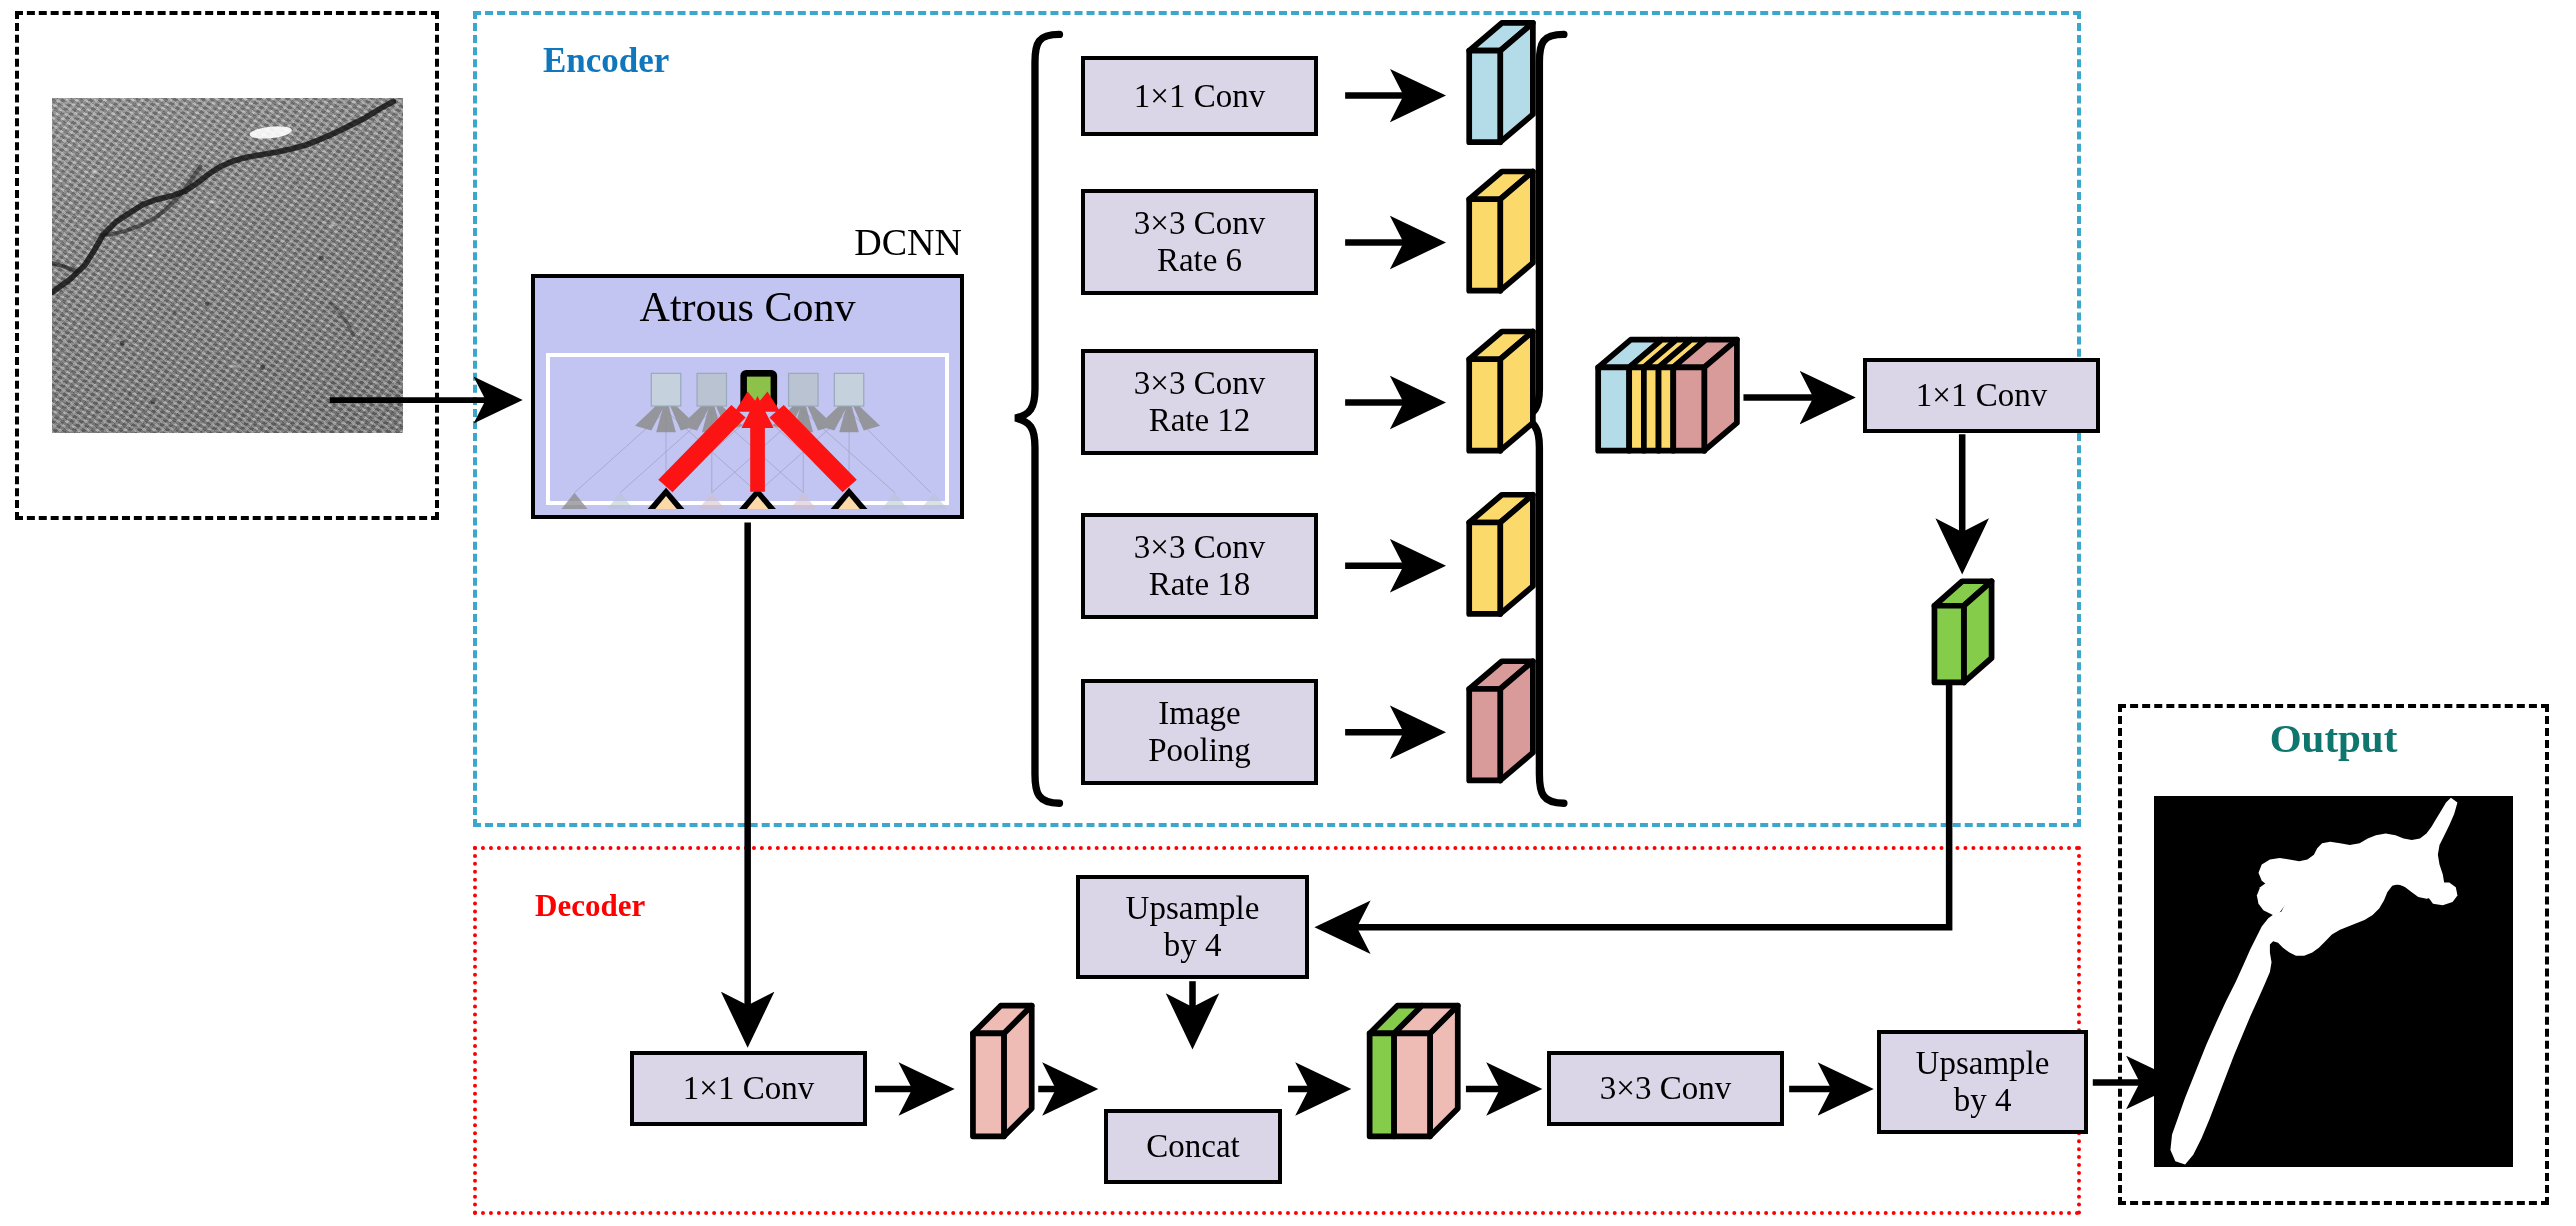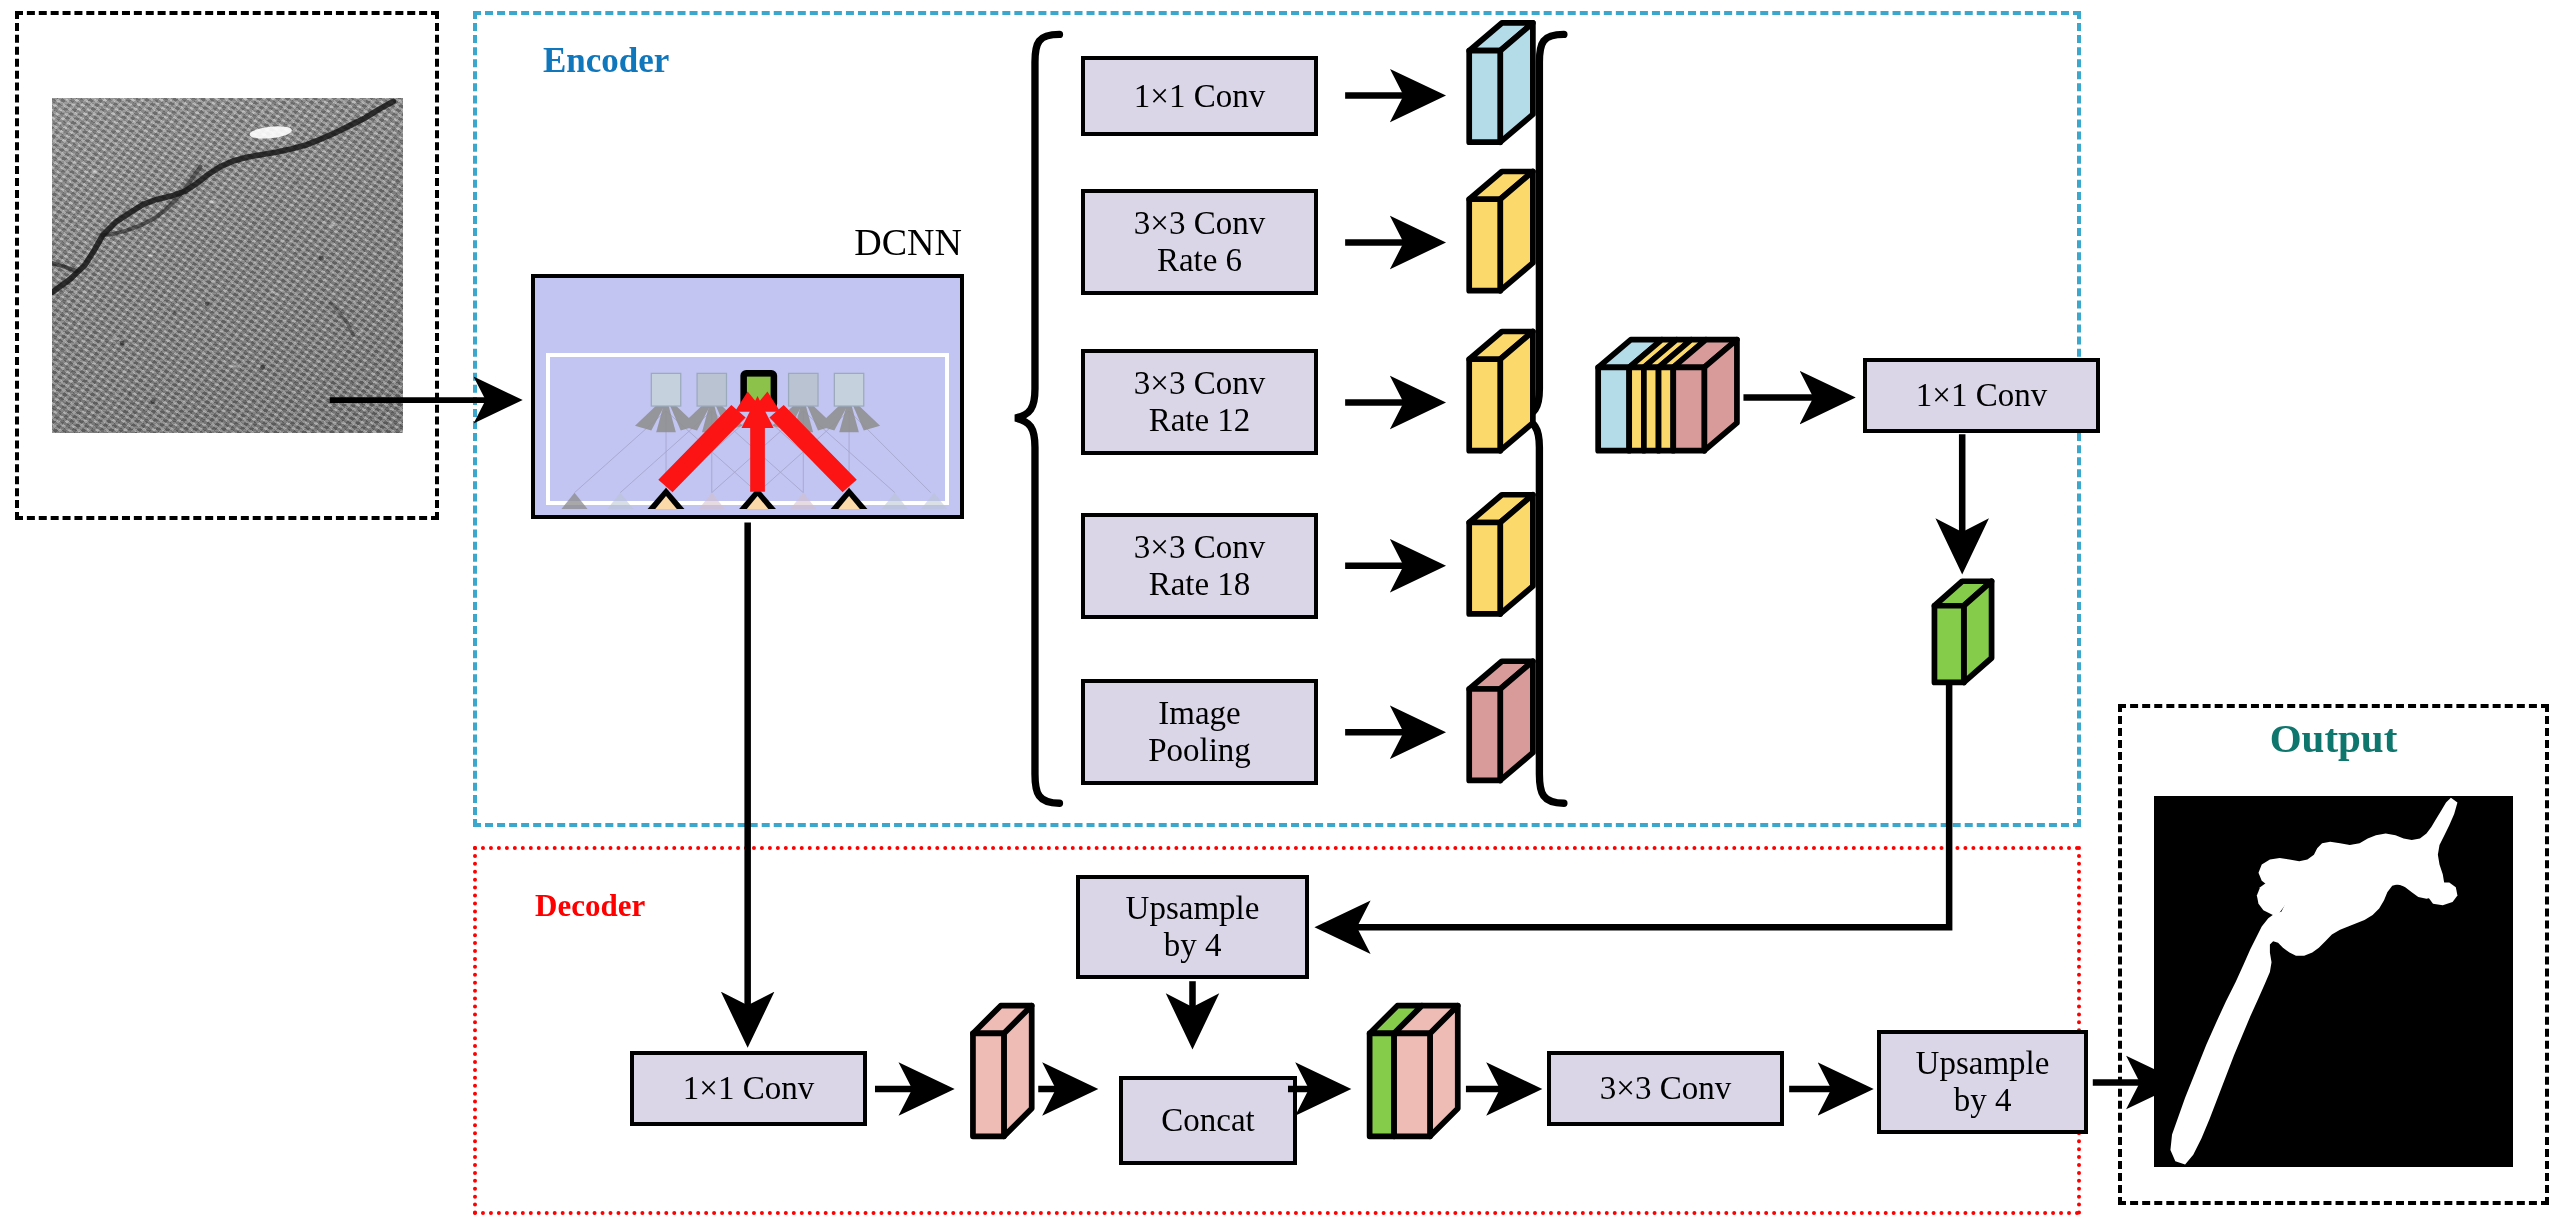--- a/index.html
+++ b/index.html
@@ -152,20 +152,21 @@
     </svg>
   </div>
 
   <div class="abs panel-encoder"></div>
   <div class="abs panel-decoder"></div>
   <div class="abs h-encoder">Encoder</div>
   <div class="abs h-decoder">Decoder</div>
 
   <div class="abs h-dcnn">DCNN</div>
   <div class="abs dcnn-box">
+    <div class="dcnn-title">Atrous Conv</div>
     <div class="dcnn-inner">
       <svg width="402" height="152" viewBox="0 0 492 186" preserveAspectRatio="none">
 
         <g stroke="#8a8aa8" stroke-width="1" fill="none" opacity="0.55">
           <path d="M142 66 L30 166"></path>
             <path d="M142 66 L142 166"></path>
             <path d="M142 66 L254 166"></path>
           <path d="M198 66 L86 166"></path>
             <path d="M198 66 L198 166"></path>
             <path d="M198 66 L310 166"></path>
@@ -257,21 +258,21 @@
     <span>1×1 Conv</span>
   </div>
 
   <div class="abs pbox" style="left:630px; top:1051px; width:237px; height:75px;">
     <span>1×1 Conv</span>
   </div>
   <div class="abs pbox" style="left:1076px; top:875px; width:233px; height:104px; flex-direction:column;">
     <span>Upsample</span>
     <span>by 4</span>
   </div>
-  <div class="abs pbox" style="left:1104px; top:1076px; width:178px; height:89px;margin-left:15px;">
+  <div class="abs pbox" style="left:1104px; top:1109px; width:178px; height:75px;">
     <span>Concat</span>
   </div>
   <div class="abs pbox" style="left:1547px; top:1051px; width:237px; height:75px;">
     <span>3×3 Conv</span>
   </div>
   <div class="abs pbox" style="left:1877px; top:1030px; width:211px; height:104px; flex-direction:column;">
     <span>Upsample</span>
     <span>by 4</span>
   </div>
 

